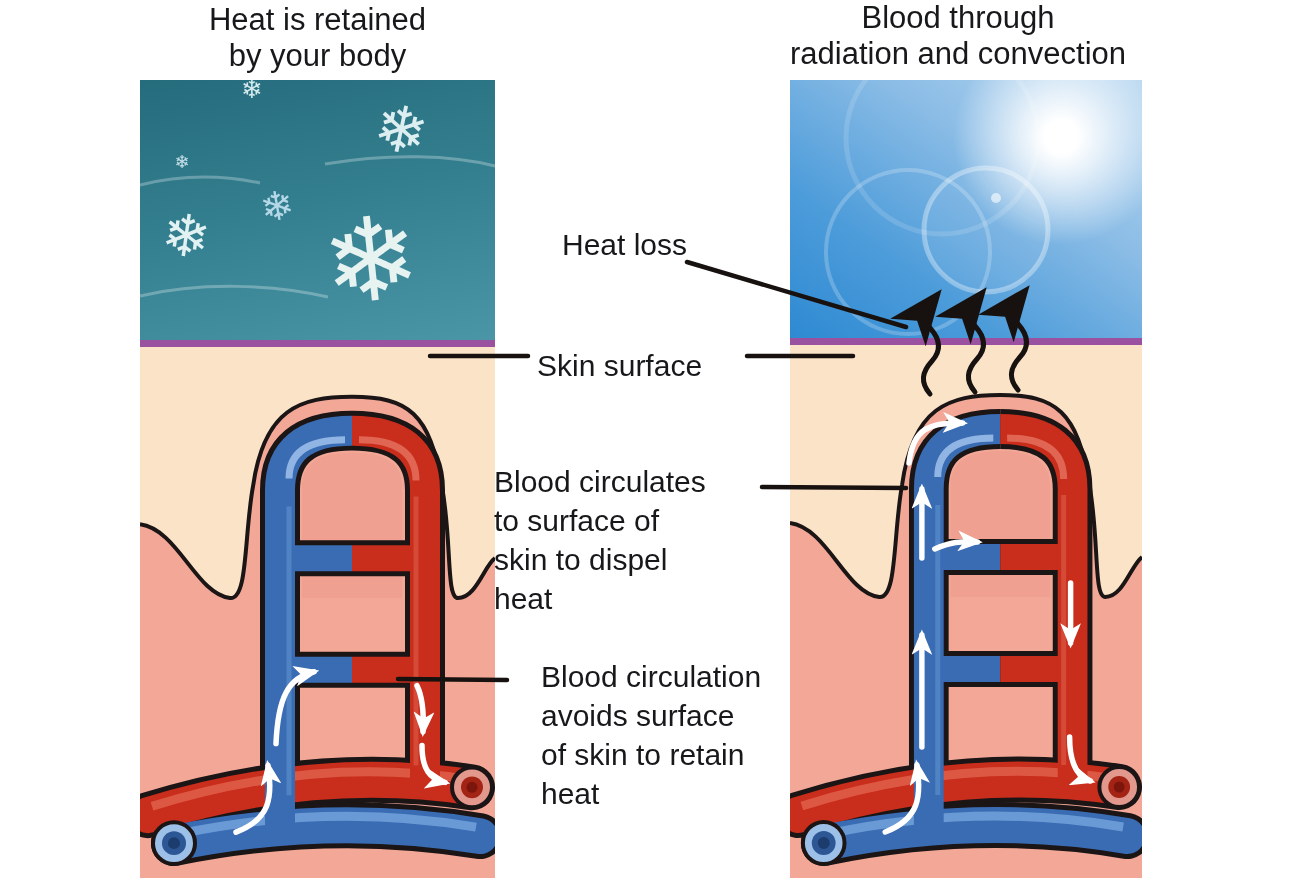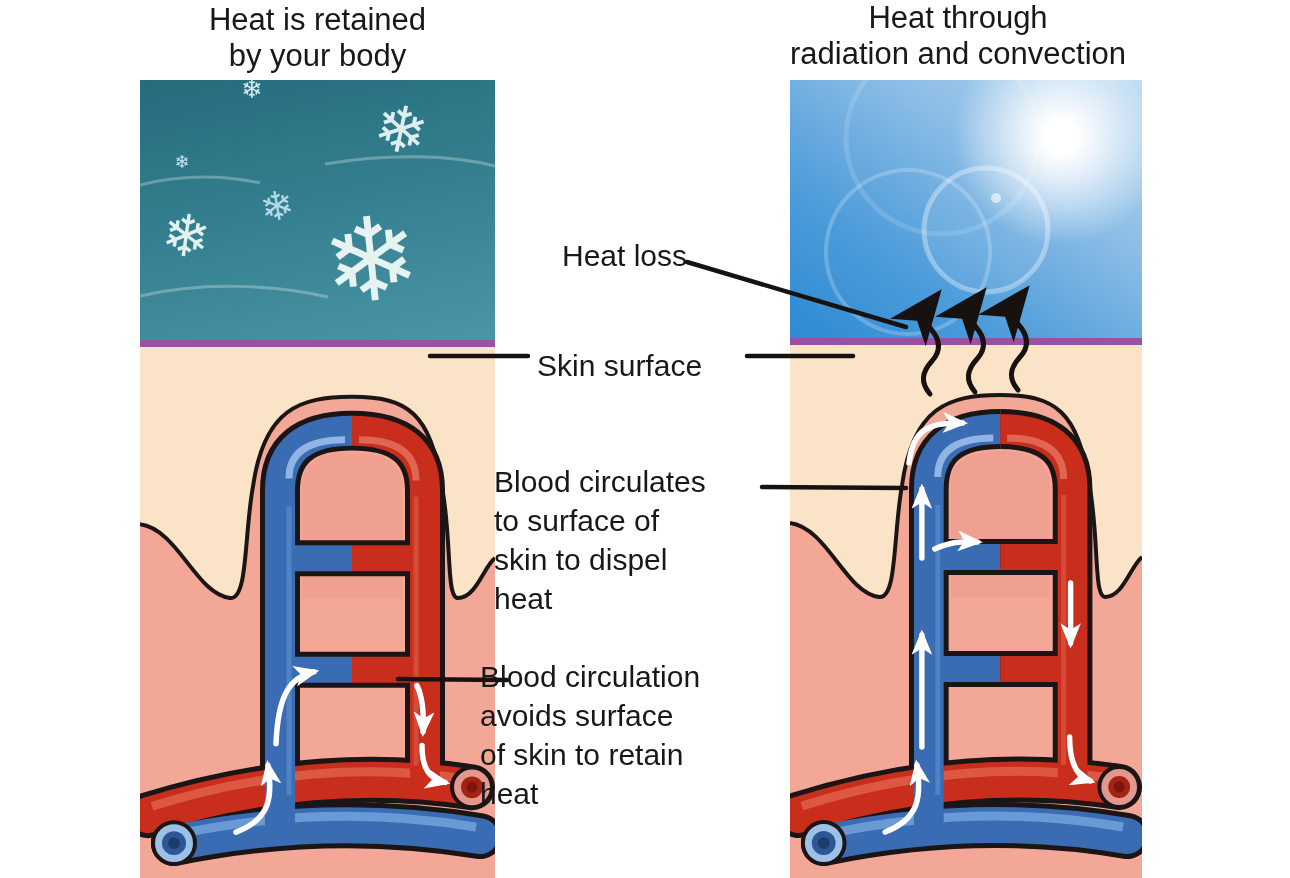--- a/index.html
+++ b/index.html
@@ -18,33 +18,33 @@
   .skin-line{width:100%;height:7px;background:#9a52a0;}
   .skin-svg{display:block;width:100%;}
   #left-skin{height:531px;}
   #right-skin{height:533px;}
   #overlay{position:absolute;left:0;top:0;z-index:6;pointer-events:none;}
   .title{position:absolute;top:0;text-align:center;font-size:31px;line-height:36px;
          white-space:pre-line;z-index:4;}
   #left-title{left:140px;width:355px;top:2px;}
   #right-title{left:758px;width:400px;top:0;}
   .note{position:absolute;font-size:30px;line-height:39px;white-space:pre-line;z-index:4;}
-  #heat-loss-label{left:562px;top:236px;}
+  #heat-loss-label{left:562px;top:225px;}
   #skin-surface-label{left:537px;top:346px;}
   #dispel-label{left:494px;top:462px;width:270px;}
-  #retain-label{left:480px;top:657px;width:280px;}
+  #retain-label{left:541px;top:657px;width:280px;}
 </style>
 </head>
 <body>
 
 <div id="canvas">
 
   <div class="title" id="left-title">Heat is retained
 by your body</div>
-  <div class="title" id="right-title">Heat through
+  <div class="title" id="right-title">Blood through
 radiation and convection</div>
 
   <div class="panel" id="left-panel">
     <div class="sky" id="cold-sky">
       <svg width="355" height="260" viewBox="0 0 355 260">
         <g stroke="rgba(255,255,255,0.28)" stroke-width="3" fill="none">
           <path d="M0,105 C40,95 82,95 120,103"></path>
           <path d="M185,84 C250,73 312,75 355,86"></path>
           <path d="M0,216 C60,202 132,204 188,217"></path>
         </g>

